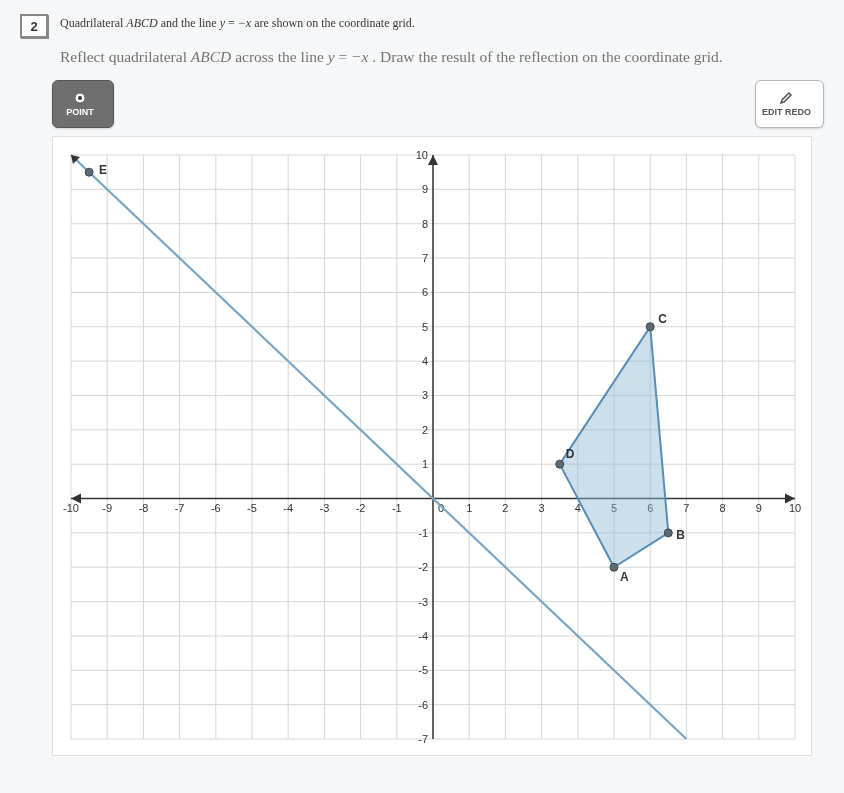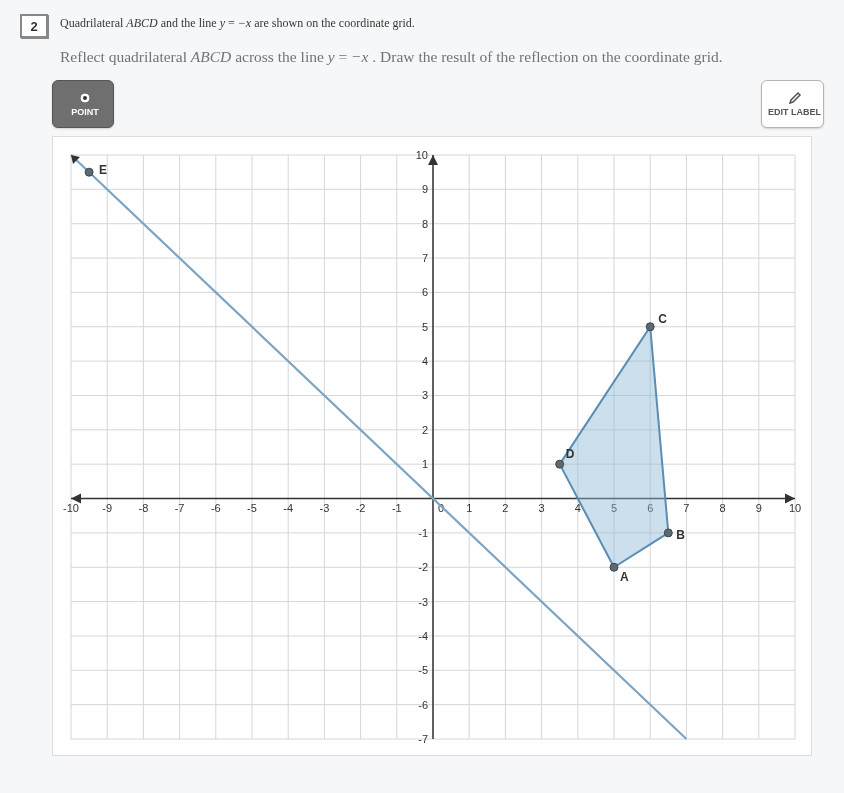--- a/index.html
+++ b/index.html
@@ -3,21 +3,21 @@
   <meta charset="utf-8">
   <style>
     * { box-sizing: border-box; margin: 0; padding: 0; }
     body { font-family: Arial, Helvetica, sans-serif; background: #f6f7f8; width: 844px; height: 793px; padding: 14px 20px 0 20px; color: #333; }
     .header-row { display: flex; align-items: flex-start; gap: 12px; margin-bottom: 10px; }
     .qnum { background: #fff; border: 2px solid #888; width: 28px; height: 24px; display: flex; align-items: center; justify-content: center; font-weight: bold; font-size: 13px; box-shadow: 1px 1px 0 #888; }
     .qtext { font-family: Georgia, 'Times New Roman', serif; font-size: 12px; line-height: 1.55; color: #383838; }
     .instruction { font-family: Georgia, 'Times New Roman', serif; font-size: 15.5px; margin: 6px 0 14px 40px; color: #737373; }
     .mathit { font-style: italic; font-family: Georgia, serif; }
     .toolbar { display: flex; align-items: stretch; margin: 0 0 0 32px; gap: 8px; }
-    .tool-btn { background: #fff; border: 1px solid #b5b5b5; border-radius: 6px; min-width: 62px; height: 48px; padding: 4px 2px 4px 6px; display: flex; flex-direction: column; align-items: center; justify-content: center; gap: 2px; font-size: 9px; font-weight: bold; color: #555; cursor: pointer; box-shadow: 0 1px 2px rgba(0,0,0,0.15); }
+    .tool-btn { background: #fff; border: 1px solid #b5b5b5; border-radius: 6px; min-width: 62px; height: 48px; padding: 4px 12px 4px 6px; display: flex; flex-direction: column; align-items: center; justify-content: center; gap: 2px; font-size: 9px; font-weight: bold; color: #555; cursor: pointer; box-shadow: 0 1px 2px rgba(0,0,0,0.15); }
     .tool-btn svg, .tool-btn .icon-glyph { display:block; }
     .tool-btn.selected { background: #6f6f6f; color: #fff; border-color: #555; }
     .spacer { flex: 1; }
     .canvas-wrap { margin: 8px 0 0 32px; position: relative; width: 760px; height: 620px; background: #fff; border: 1px solid #ddd; }
     svg.grid { display: block; }
     .grid-line { stroke: #d6d6d6; stroke-width: 1; }
     .axis-line { stroke: #333; stroke-width: 1.5; }
     .arrow { fill: #333; }
     .tick-label { font-size: 11px; fill: #333; font-family: Arial, sans-serif; text-anchor: middle; }
     .tick-label.y { text-anchor: end; }
@@ -46,21 +46,21 @@
         <circle cx="7" cy="7" r="4" fill="#fff" stroke="#fff" stroke-width="1"></circle>
         <circle cx="7" cy="7" r="2" fill="#333"></circle>
       </svg>
     <span>POINT</span>
   </div>
   <div class="spacer"></div>
   <div class="tool-btn">
     <svg width="14" height="14">
         <path d="M2 12 L3 9 L10 2 L12 4 L5 11 Z" fill="none" stroke="#555" stroke-width="1.5"></path>
       </svg>
-    <span>EDIT LABEL</span>
+    <span>EDIT REDO</span>
   </div>
 </div>
 
 <div class="canvas-wrap">
   <svg class="grid" width="760" height="620" id="grid-svg">
       <line x1="18" y1="18" x2="18" y2="602" class="grid-line"></line>
       <line x1="54.2" y1="18" x2="54.2" y2="602" class="grid-line"></line>
       <line x1="90.4" y1="18" x2="90.4" y2="602" class="grid-line"></line>
       <line x1="126.6" y1="18" x2="126.6" y2="602" class="grid-line"></line>
       <line x1="162.8" y1="18" x2="162.8" y2="602" class="grid-line"></line>

